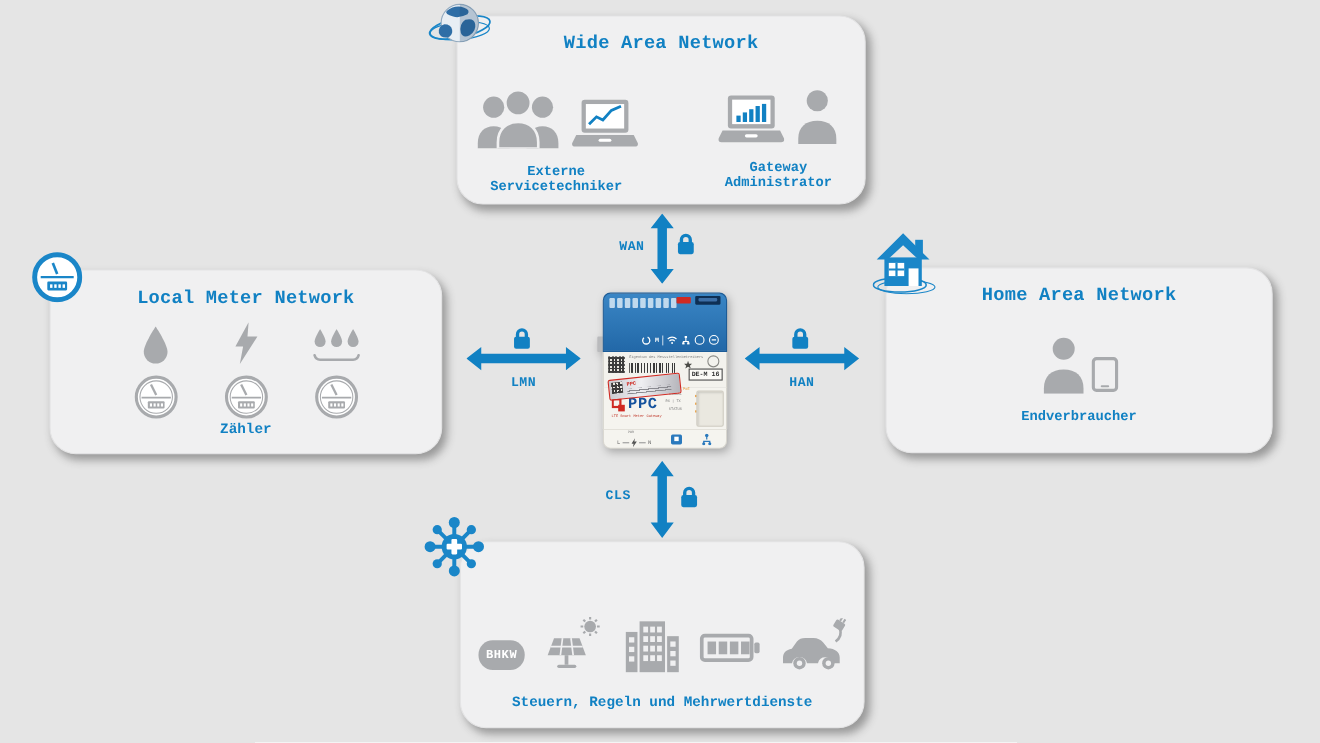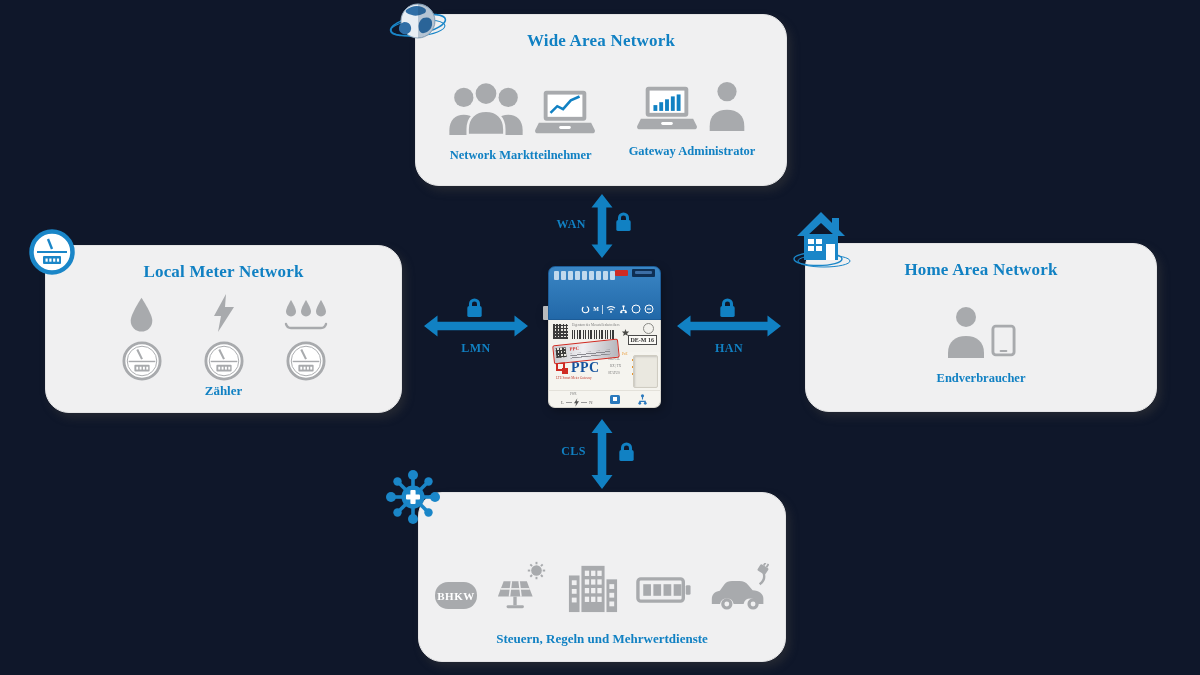--- a/index.html
+++ b/index.html
@@ -1,17 +1,17 @@
 <!DOCTYPE html>
 <html><head>
 <meta charset="utf-8">
 <style>
   html,body{margin:0;padding:0;background:#ffffff;}
-  .stage{position:relative;width:1200px;height:675px;background:#0f172a;overflow:hidden;
-         font-family:Liberation Serif, serif;}
+  .stage{position:relative;width:1200px;height:675px;background:#e5e5e5;overflow:hidden;
+         font-family:Liberation Mono, monospace;}
   .box{position:absolute;background:#f0f0f1;border:1px solid #e4e4e5;border-radius:24px;
        box-shadow:4px 5px 8px rgba(60,60,60,.45);}
   .box-title{position:absolute;top:16px;left:0;right:0;text-align:center;
              color:#1181c3;font-size:17px;font-weight:bold;letter-spacing:.2px;}
   .caption{position:absolute;left:0;right:0;text-align:center;color:#1181c3;
            font-size:13px;font-weight:bold;}
   .grp-label{color:#1181c3;font-size:12.5px;font-weight:bold;text-align:center;margin-top:9px;}
   .icon-row{display:flex;align-items:flex-end;justify-content:center;gap:10px;}
   .groups{position:absolute;left:0;right:0;display:flex;justify-content:center;}
   .grp{display:flex;flex-direction:column;align-items:center;}
@@ -99,21 +99,21 @@
           <span>
             <svg width="60" height="46" viewBox="0 0 62 46">
               <rect x="9" y="1" width="44" height="31" rx="3" fill="#a8aaad"></rect>
               <rect x="13" y="5" width="36" height="23" fill="#ffffff"></rect>
               <polyline points="16,24 23,17 29,20 37,11 46,7" fill="none" stroke="#1181c3" stroke-width="2.6"></polyline>
               <path d="M4 34 h54 l4 8 q0 3 -3 3 H3 q-3 0 -3 -3 z" fill="#a8aaad"></path>
               <rect x="25" y="37.5" width="12" height="3" rx="1.5" fill="#ffffff"></rect>
             </svg>
           </span>
         </div>
-        <div class="grp-label">Network Marktteilnehmer</div>
+        <div class="grp-label">Externe Servicetechniker</div>
       </div>
       <div class="grp">
         <div class="icon-row">
           <span>
             <svg width="60" height="46" viewBox="0 0 62 46">
               <rect x="9" y="1" width="44" height="31" rx="3" fill="#a8aaad"></rect>
               <rect x="13" y="5" width="36" height="23" fill="#ffffff"></rect>
               <g fill="#1181c3">
                 <rect x="17" y="20" width="4" height="6"></rect>
                 <rect x="23" y="17" width="4" height="9"></rect>
@@ -437,21 +437,21 @@
       <rect x="4.5" y="10.5" width="15" height="11.5" rx="2"></rect>
     </svg>
   </div>
   <div class="corner" style="left:677px;top:315px;">
     <svg width="104" height="22" viewBox="0 0 104 22">
         <path d="M0 11 L13.5 0.5 V6.7 H90.5 V0.5 L104 11 L90.5 21.5 V15.3 H13.5 V21.5 Z" fill="#1181c3"></path>
       </svg>
   </div>
   <div class="if-label" style="left:677px;top:341px;width:104px;text-align:center;">HAN</div>
 
-  <div class="if-label" style="left:538px;top:444px;width:48px;text-align:right;">CLS</div>
+  <div class="if-label" style="left:538px;top:444px;width:48px;text-align:center;">CLS</div>
   <div class="corner" style="left:591px;top:419px;">
     <svg width="22" height="70" viewBox="0 0 22 70">
         <path d="M11 0 L21.5 14 H15.3 V56 H21.5 L11 70 L0.5 56 H6.7 V14 H0.5 Z" fill="#1181c3"></path>
       </svg>
   </div>
   <div class="corner" style="left:615px;top:440px;">
     <svg width="23" height="23" viewBox="0 0 24 24" fill="#1181c3">
       <path d="M12 2.5 a5.8 5.8 0 0 1 5.8 5.8 V11 h-3.2 V8.3 a2.6 2.6 0 0 0 -5.2 0 V11 H6.2 V8.3 A5.8 5.8 0 0 1 12 2.5 z"></path>
       <rect x="4.5" y="10.5" width="15" height="11.5" rx="2"></rect>
     </svg>

